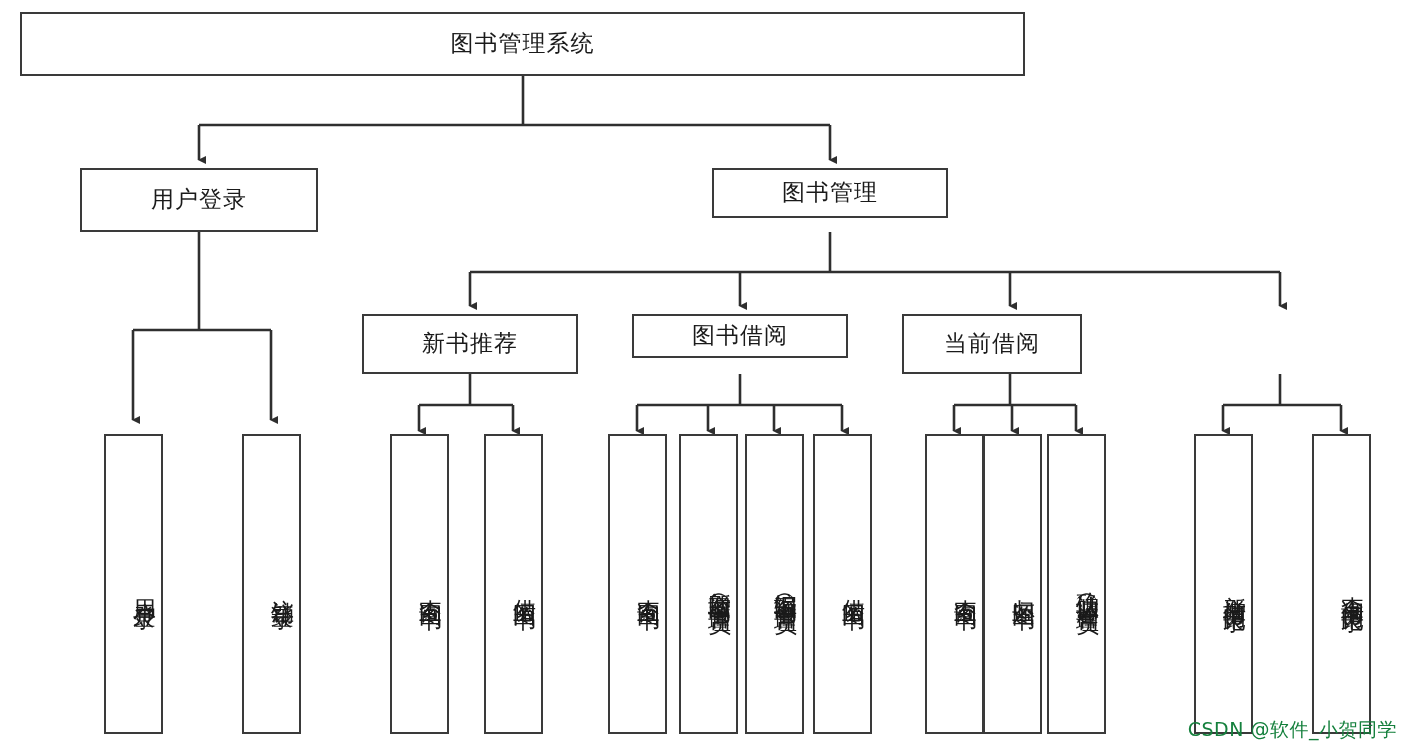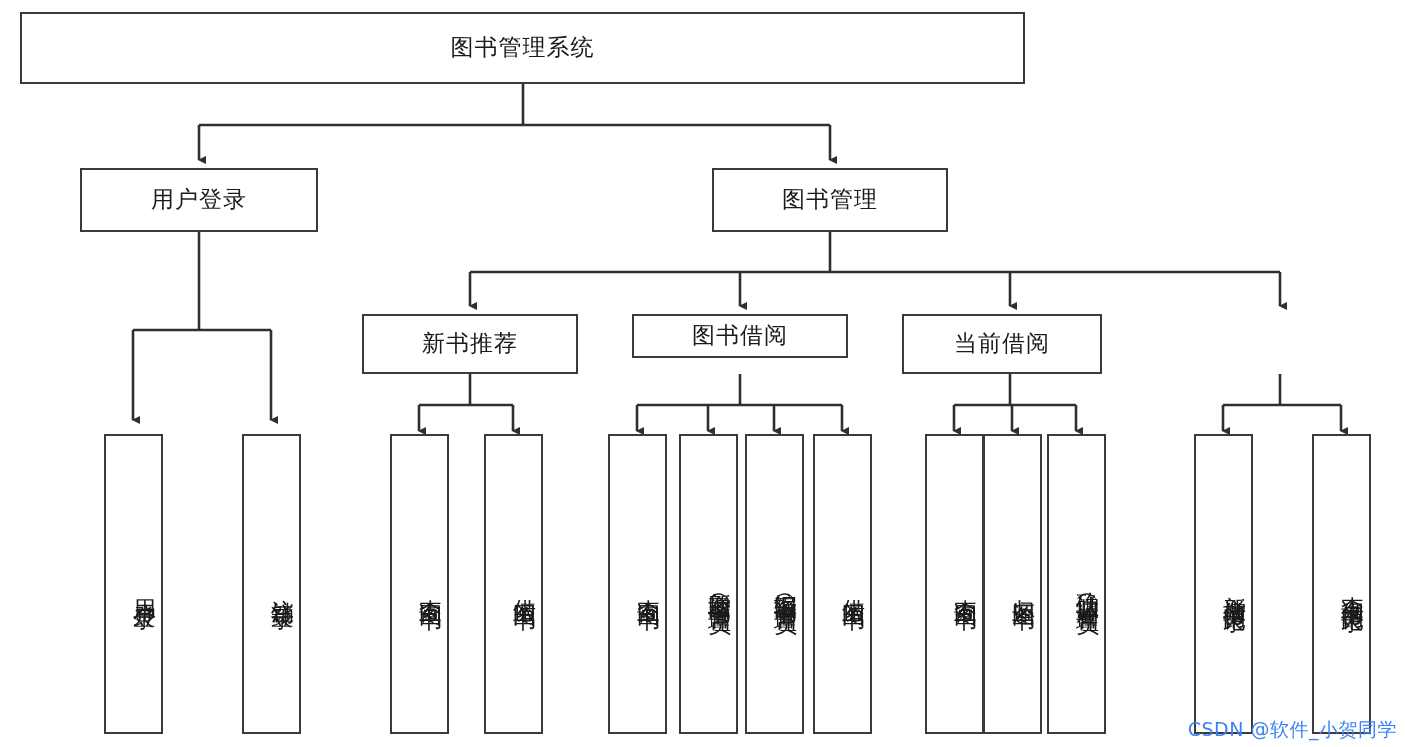--- a/index.html
+++ b/index.html
@@ -50,21 +50,21 @@
   }
   .node .lbl {
     display: block;
     white-space: pre;
   }
   .watermark {
     position: absolute;
     right: 8px;
     bottom: 4px;
     font-size: 19px;
-    color: #3b82f6;
+    color: #15803d;
     letter-spacing: 0.5px;
     white-space: nowrap;
   }
 </style>
 </head>
 <body>
 
 <div id="canvas">
 
   <svg id="edges" viewBox="0 0 1405 747">
@@ -111,38 +111,38 @@
       <path d="M1012,405 L1012,431" marker-end="url(#arrow)"></path>
       <path d="M1076,405 L1076,431" marker-end="url(#arrow)"></path>
 
       <path d="M1280,374 L1280,405"></path>
       <path d="M1223,405 L1341,405"></path>
       <path d="M1223,405 L1223,431" marker-end="url(#arrow)"></path>
       <path d="M1341,405 L1341,431" marker-end="url(#arrow)"></path>
     </g>
   </svg>
 
-  <div class="node h" style="left:20px; top:12px; width:1005px; height:72px;">
+  <div class="node h" style="left:20px; top:12px; width:1005px; height:64px;">
     <span class="lbl">图书管理系统</span>
   </div>
 
   <div class="node h" style="left:80px; top:168px; width:238px; height:64px;">
     <span class="lbl">用户登录</span>
   </div>
-  <div class="node h" style="left:712px; top:168px; width:236px; height:64px;">
+  <div class="node h" style="left:712px; top:168px; width:236px; height:50px;">
     <span class="lbl">图书管理</span>
   </div>
 
   <div class="node h" style="left:362px; top:314px; width:216px; height:60px;">
     <span class="lbl">新书推荐</span>
   </div>
   <div class="node h" style="left:632px; top:314px; width:216px; height:44px;">
     <span class="lbl">图书借阅</span>
   </div>
-  <div class="node h" style="left:902px; top:314px; width:200px; height:60px;">
+  <div class="node h" style="left:902px; top:314px; width:180px; height:60px;">
     <span class="lbl">当前借阅</span>
   </div>
 
   <div class="node v" style="left:104px; top:434px; width:59px; height:300px;">
     <span class="lbl">用户登录</span>
   </div>
   <div class="node v" style="left:242px; top:434px; width:59px; height:300px;">
     <span class="lbl">注销登录</span>
   </div>
 

